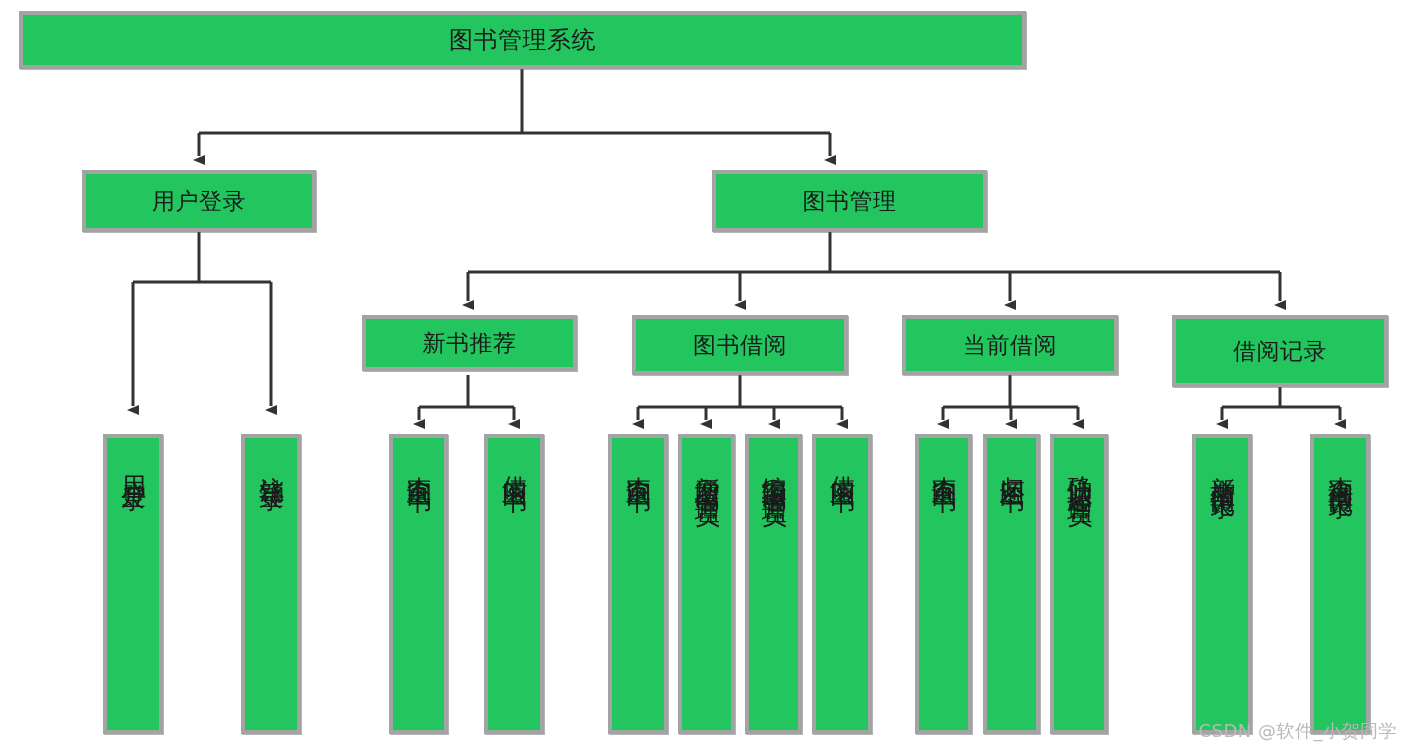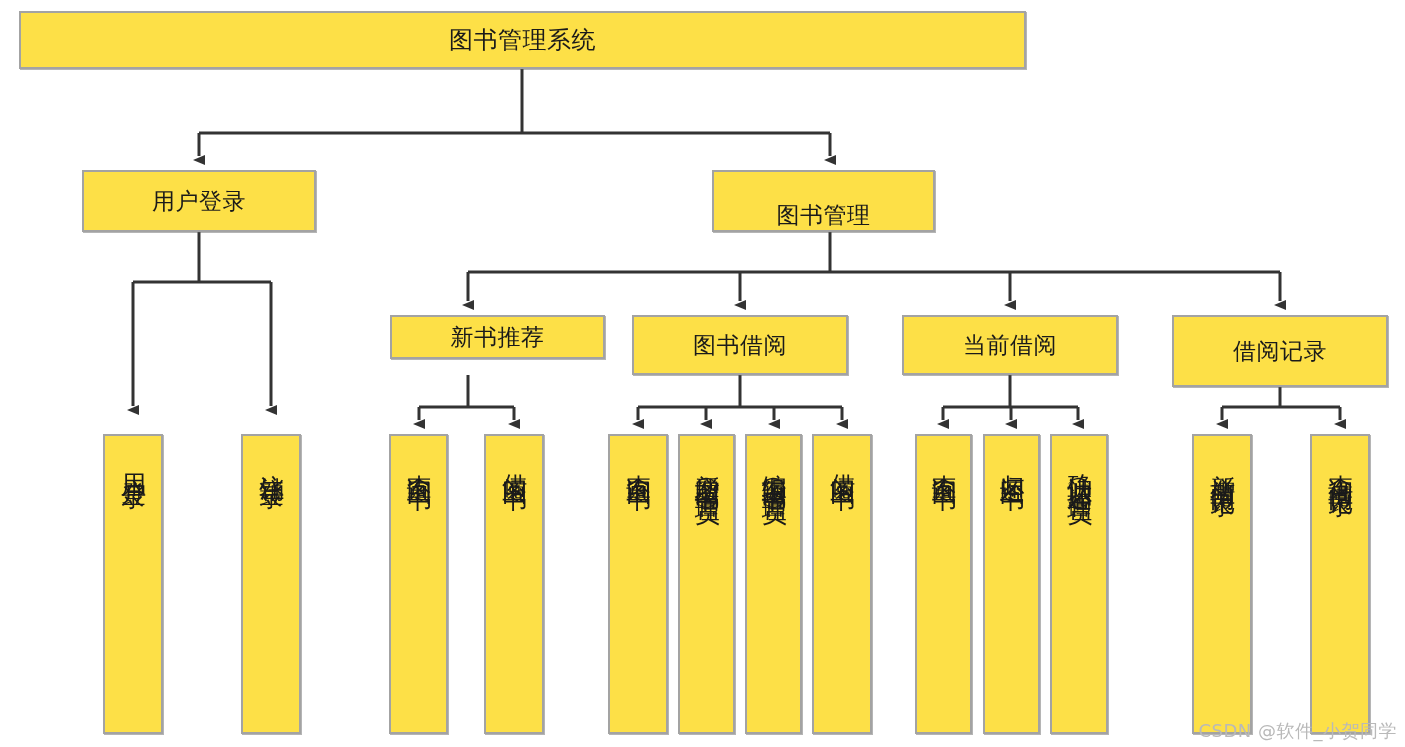--- a/index.html
+++ b/index.html
@@ -22,22 +22,22 @@
     position: absolute;
     left: 0;
     top: 0;
     width: 1405px;
     height: 747px;
     pointer-events: none;
   }
   .node {
     position: absolute;
     box-sizing: border-box;
-    background: #fde047;
-    border: 2px solid #a3a3a3;
+    background: #22c55e;
+    border: 4px solid #a3a3a3;
     box-shadow: 1px 1px 0 rgba(90,90,90,0.45);
     display: flex;
     align-items: center;
     justify-content: center;
     color: #1a1a1a;
   }
   .node-label {
     display: block;
     text-align: center;
     line-height: 1.25;
@@ -133,25 +133,25 @@
     </g>
   </svg>
 
   <div class="node horiz root" style="left:19px; top:11px; width:1007px; height:58px;">
     <span class="node-label">图书管理系统</span>
   </div>
 
   <div class="node horiz" style="left:82px; top:170px; width:234px; height:62px;">
     <span class="node-label">用户登录</span>
   </div>
-  <div class="node horiz" style="left:712px; top:170px; width:223px; height:62px;align-items:flex-end;">
+  <div class="node horiz" style="left:712px; top:170px; width:275px; height:62px;">
     <span class="node-label">图书管理</span>
   </div>
 
-  <div class="node horiz" style="left:362px; top:315px; width:215px; height:44px;margin-left:28px;">
+  <div class="node horiz" style="left:362px; top:315px; width:215px; height:56px;">
     <span class="node-label">新书推荐</span>
   </div>
   <div class="node horiz" style="left:902px; top:315px; width:216px; height:60px;">
     <span class="node-label">当前借阅</span>
   </div>
   <div class="node horiz" style="left:632px; top:315px; width:216px; height:60px;">
     <span class="node-label">图书借阅</span>
   </div>
   <div class="node horiz" style="left:1172px; top:315px; width:216px; height:72px;">
     <span class="node-label">借阅记录</span>

